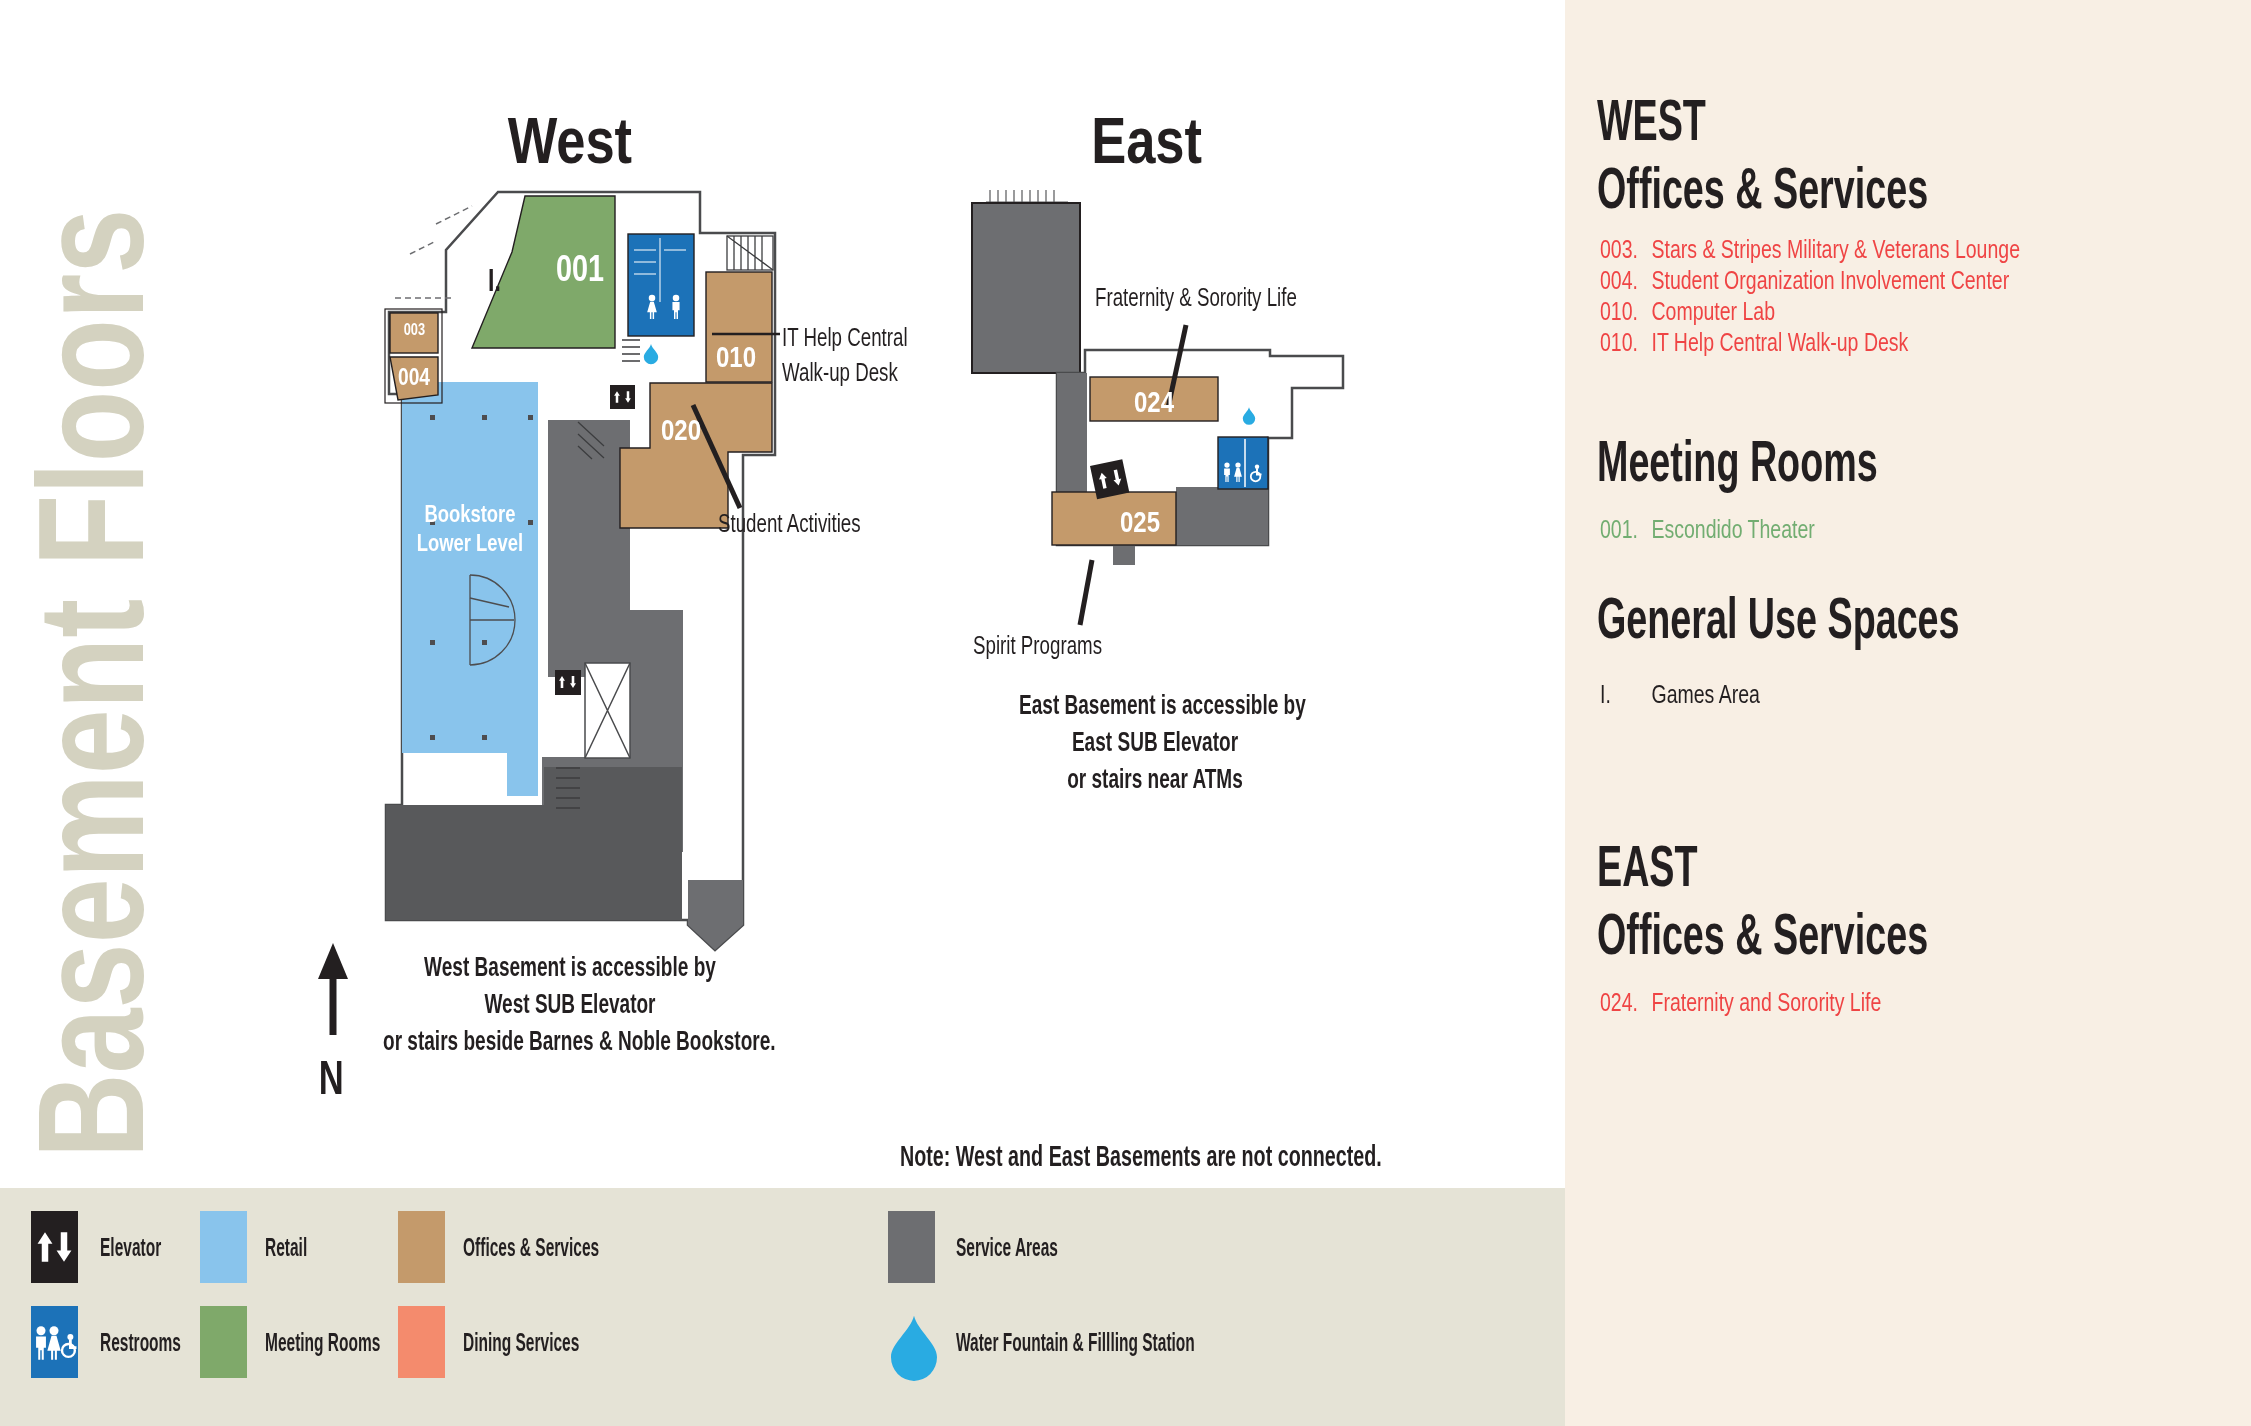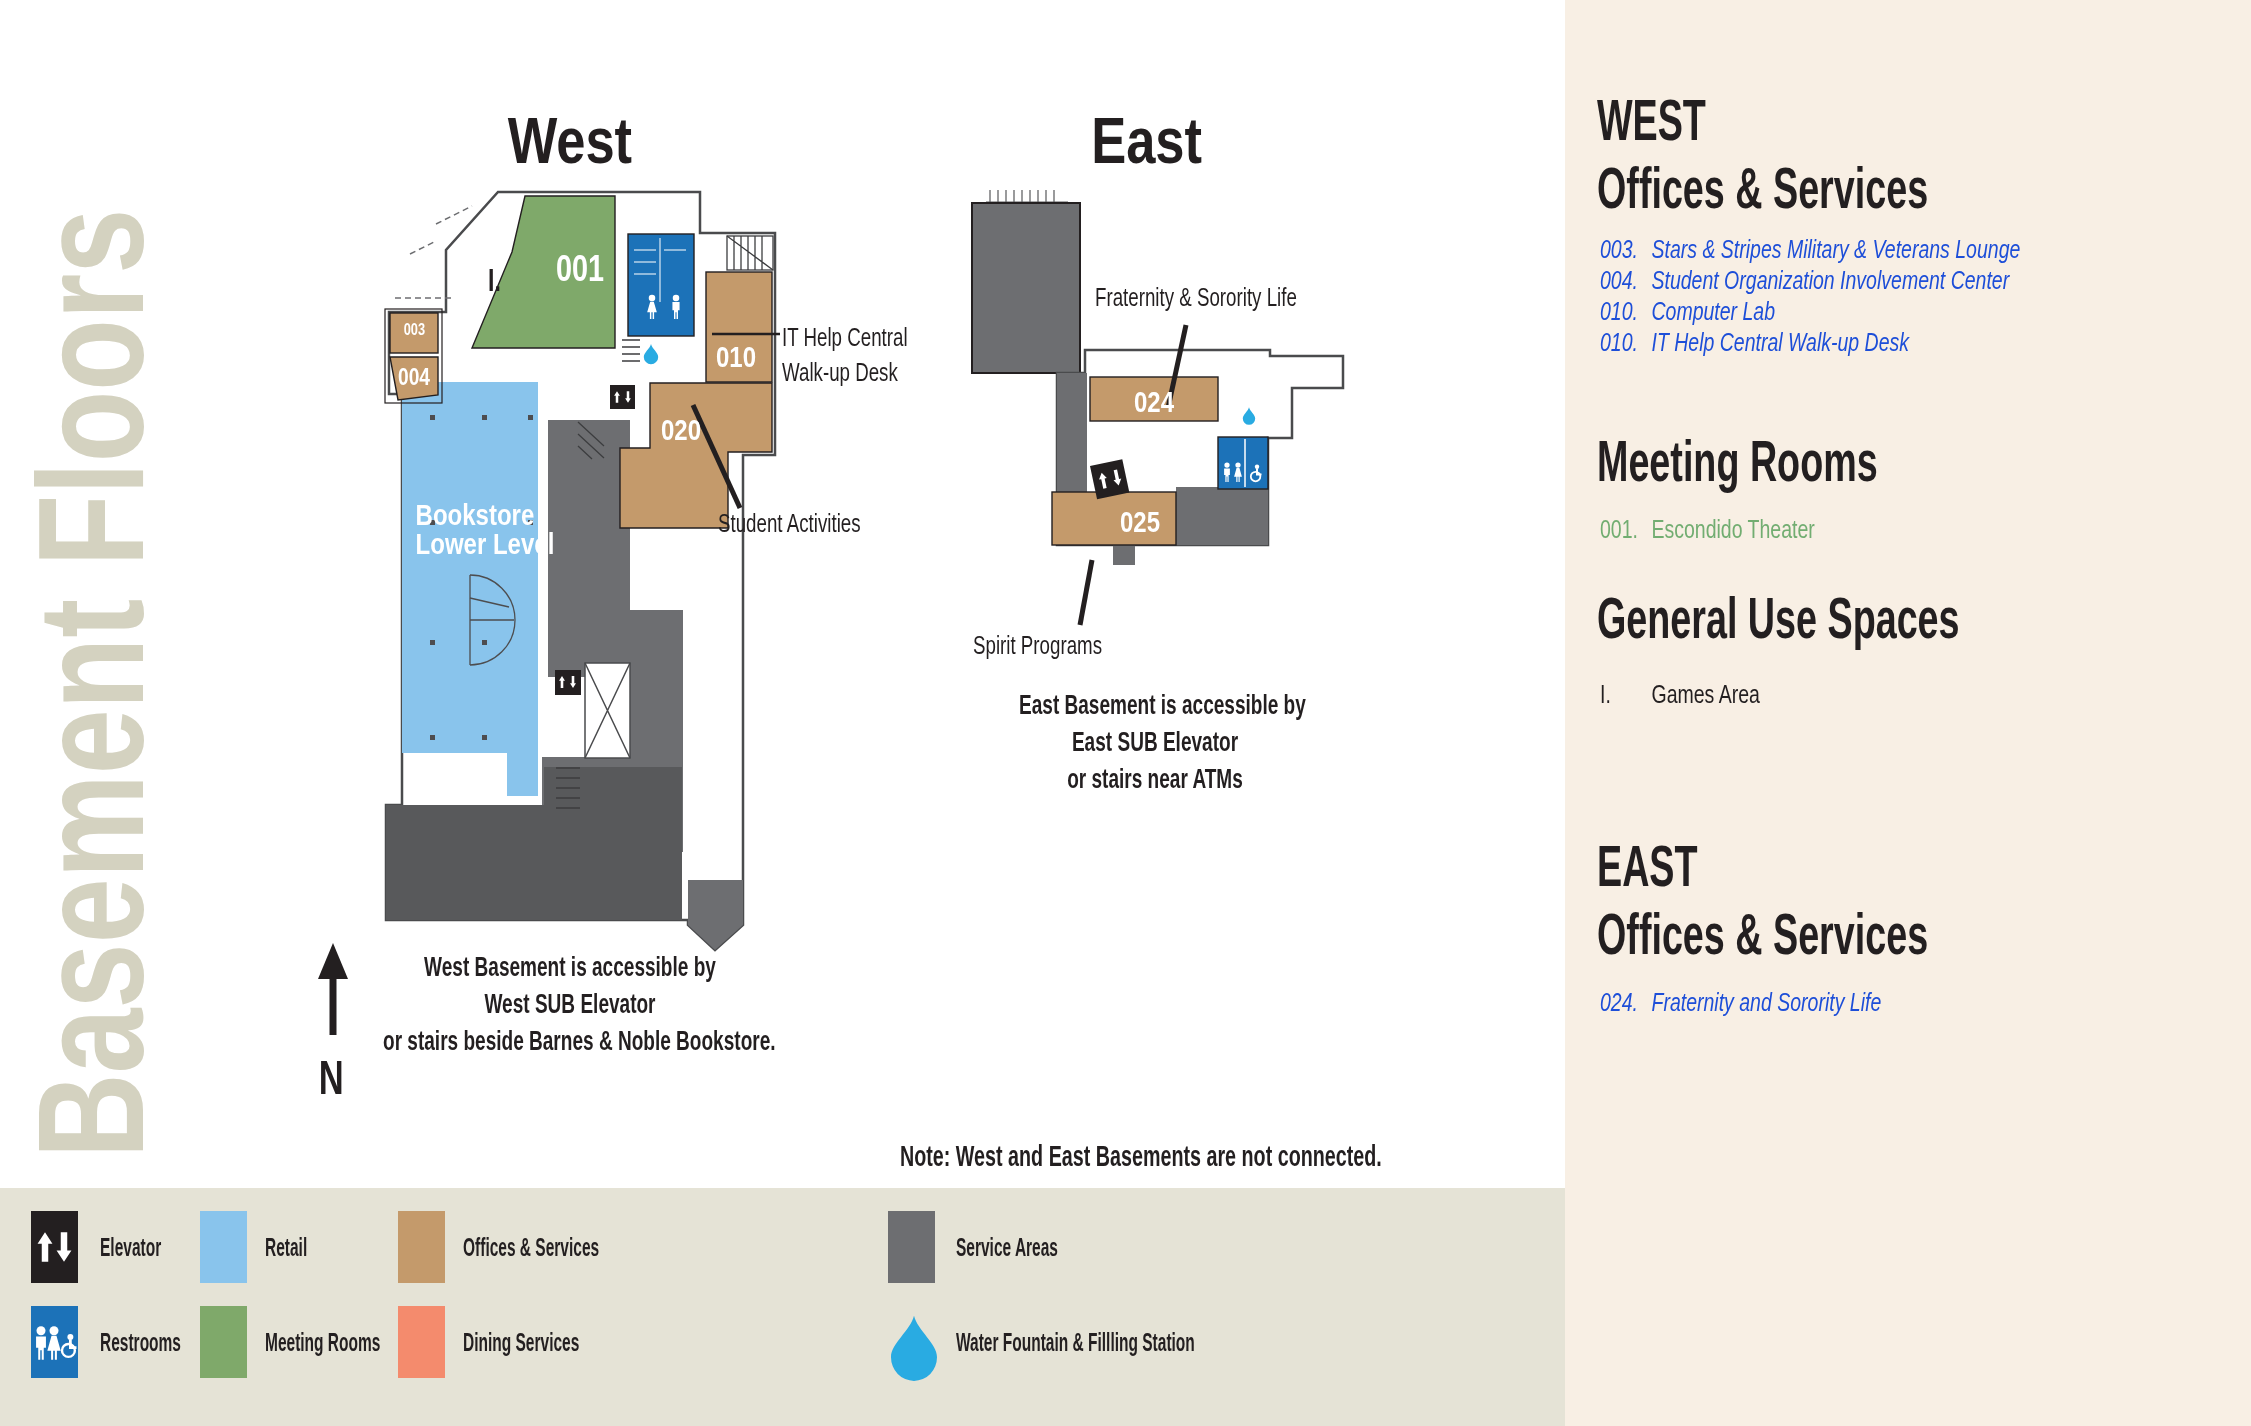--- a/index.html
+++ b/index.html
@@ -23,21 +23,21 @@
   
   .annot{font-size:26px;font-weight:normal;line-height:35px;}
   .access{font-size:28px;font-weight:bold;line-height:37px;text-align:center;}
   
   #panel{left:1565px;top:0;width:686px;height:1426px;background:#f8efe4;}
   .h2{font-size:58px;font-weight:bold;line-height:68px;color:#231f20;}
   .h2 .cond{transform:scaleX(0.65);}
   .dir-row{position:absolute;left:1600px;width:645px;font-size:25px;line-height:30px;}
   .dir-row .num{display:inline-block;width:66px;}
   .dir-row .cond{transform:scaleX(0.78);}
-  .tan-text{color:#1d4ed8;font-style:italic;}
+  .tan-text{color:#ef4444;}
   .green-text{color:#72ad71;}
   .black-text{color:#231f20;}
   
   #legend{left:0;top:1188px;width:1565px;height:238px;background:#e5e3d6;}
   .leg-lbl{font-size:25px;font-weight:bold;color:#231f20;line-height:30px;}
   .leg-lbl .cond{transform:scaleX(0.62);}
   svg{display:block;}
 </style>
 </head>
 <body>
@@ -213,21 +213,21 @@
   <div class="abs room-lbl" style="left:545px;top:248px;width:70px;font-size:36px"><span class="cond">001</span></div>
   <div class="abs room-lbl" style="left:390px;top:321px;width:48px;font-size:16px"><span class="cond">003</span></div>
   <div class="abs room-lbl" style="left:390px;top:363px;width:48px;font-size:24px"><span class="cond">004</span></div>
   <div class="abs room-lbl" style="left:707px;top:340px;width:58px;font-size:30px"><span class="cond">010</span></div>
   <div class="abs room-lbl" style="left:631px;top:413px;width:100px;font-size:30px"><span class="cond">020</span></div>
   <div class="abs room-lbl" style="left:1090px;top:385px;width:128px;font-size:30px"><span class="cond">024</span></div>
   <div class="abs room-lbl" style="left:1100px;top:505px;width:80px;font-size:30px"><span class="cond">025</span></div>
 
   <div class="abs b" style="left:488px;top:262px;font-size:32px"><span class="cond">I.</span></div>
 
-  <div class="abs room-lbl" style="left:402px;top:500px;width:136px;font-size:30px;line-height:29px">
+  <div class="abs room-lbl" style="left:402px;top:500px;width:136px;font-size:23px;line-height:29px">
     <span class="cond" style="display:block;transform-origin:50% 50%">Bookstore</span>
     <span class="cond" style="display:block;transform-origin:50% 50%">Lower Level</span>
   </div>
 
   <div class="abs annot" style="left:782px;top:320px">
     <span class="cond" style="display:block">IT Help Central</span>
     <span class="cond" style="display:block">Walk-up Desk</span>
   </div>
   <div class="abs annot" style="left:718px;top:506px"><span class="cond">Student Activities</span></div>
   <div class="abs annot" style="left:1095px;top:280px"><span class="cond">Fraternity &amp; Sorority Life</span></div>

